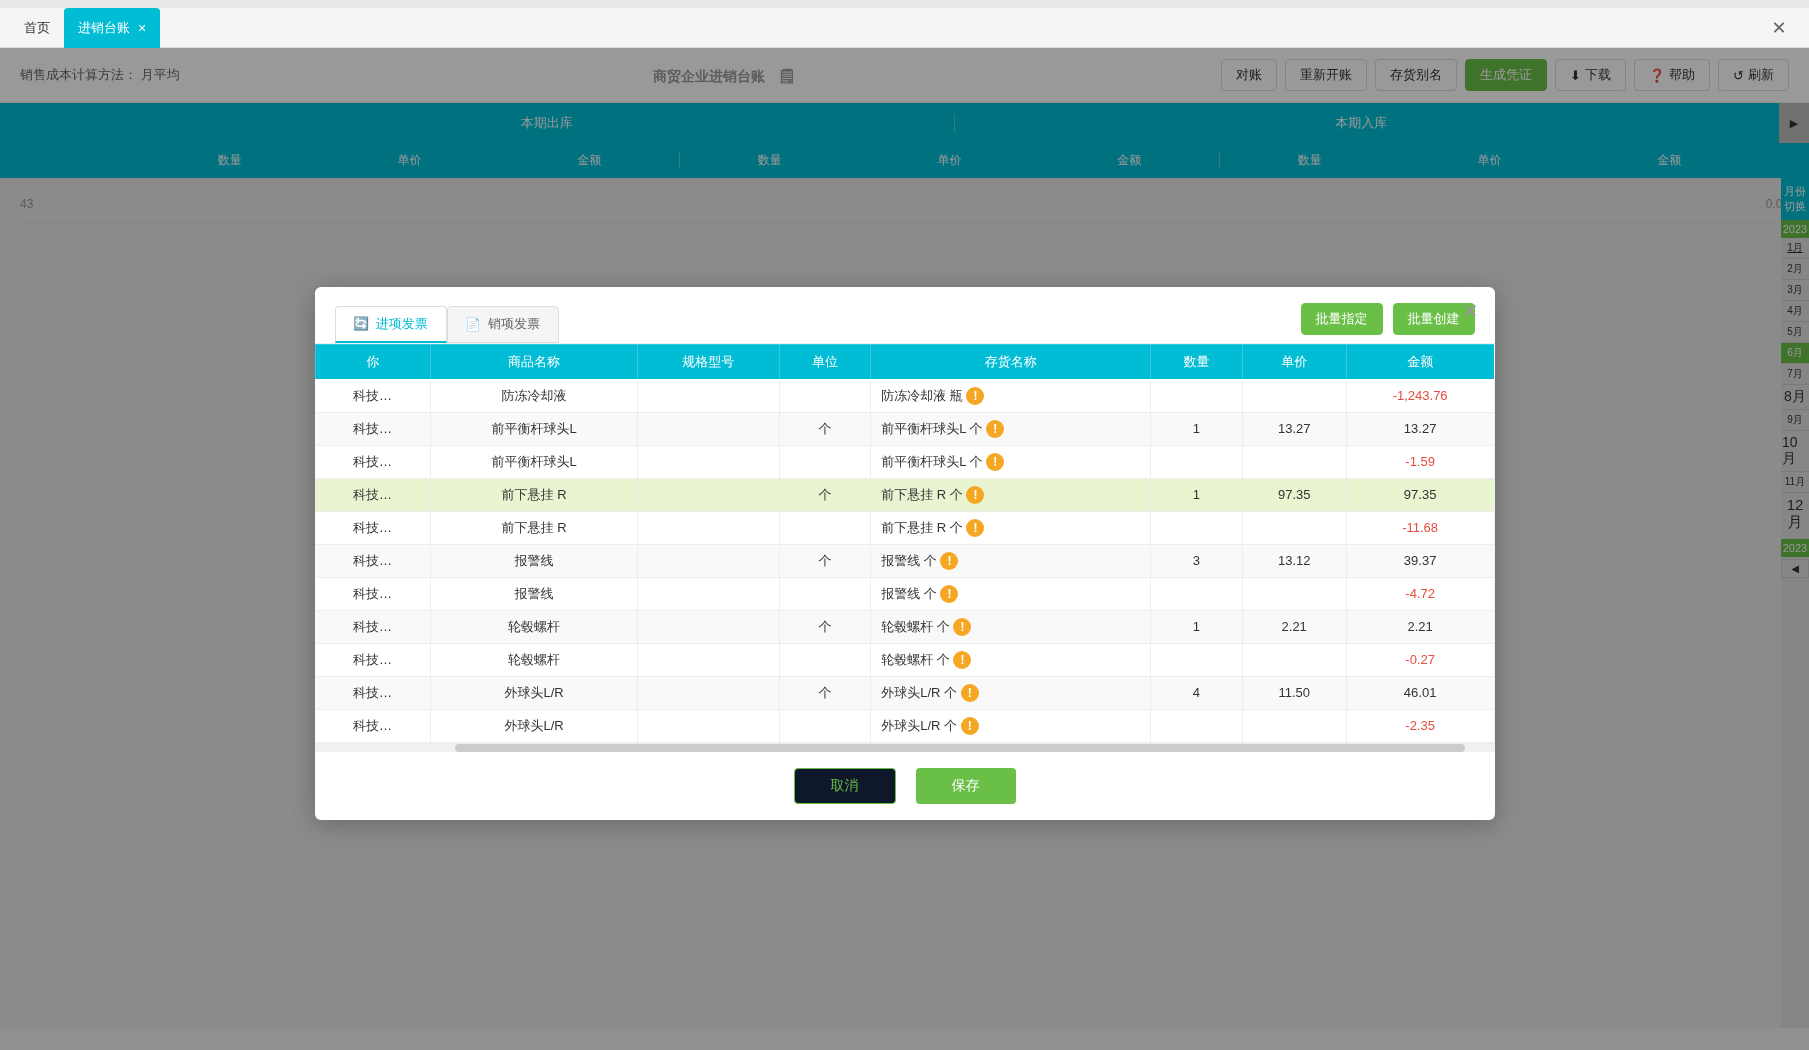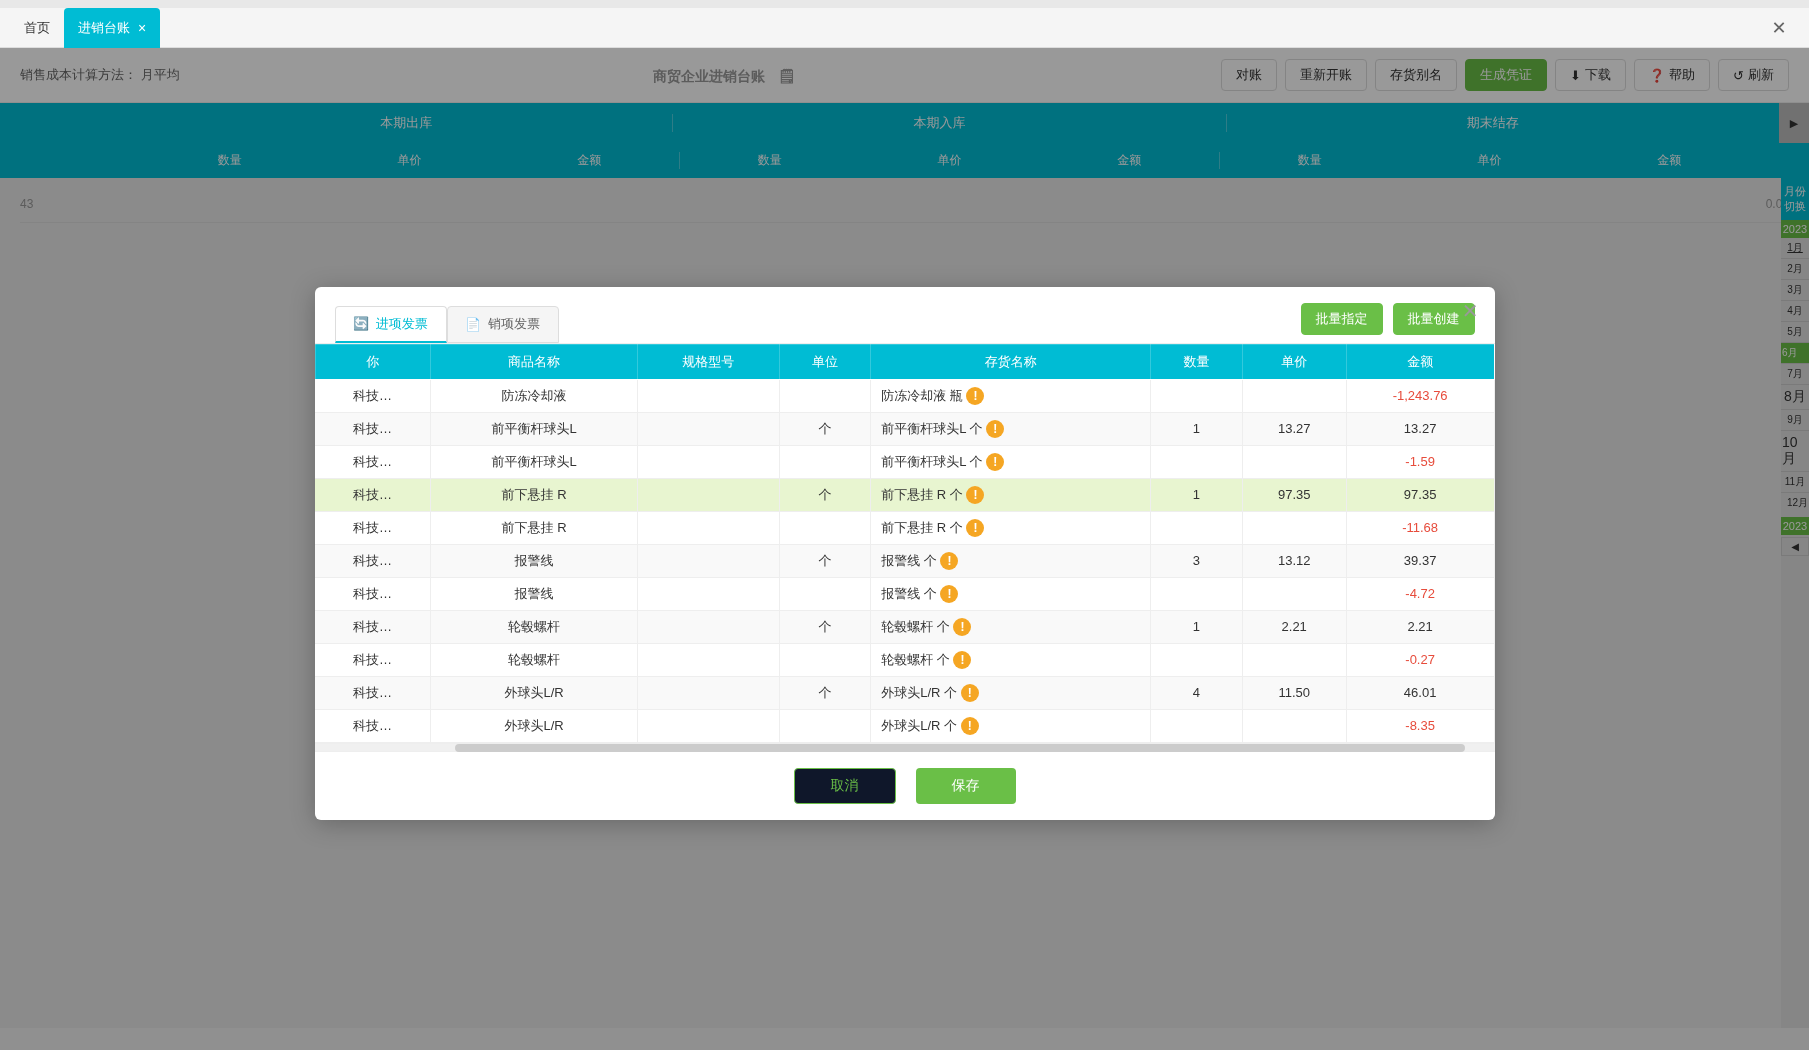--- a/index.html
+++ b/index.html
@@ -123,21 +123,20 @@
         <span>↺</span>
         <span>刷新</span>
       </button>
     </div>
   </div>
 
   <div style="background:#00bcd4; color:#fff; height:40px; display:flex; align-items:center; padding:0 20px; position:relative;">
     <div style="flex:0 0 120px;"></div>
     <div style="flex:1; text-align:center; border-right:1px solid rgba(255,255,255,0.3);">本期出库</div>
     <div style="flex:1; text-align:center; border-right:1px solid rgba(255,255,255,0.3); padding-right:20px;">本期入库</div>
-    <div style="flex:1; text-align:center; margin-right:30px;">期末结存</div>
     <div style="position:absolute; right:0; top:0; width:30px; height:40px; background:#bdbdbd; display:flex; align-items:center; justify-content:center; cursor:pointer; color:#333; font-size:11px;">▶</div>
   </div>
   <div style="background:#00bcd4; color:#fff; height:35px; display:flex; align-items:center; padding:0 20px; font-size:12px;">
     <div style="flex:0 0 120px;"></div>
     <div style="flex:1; text-align:center;">数量</div>
     <div style="flex:1; text-align:center;">单价</div>
     <div style="flex:1; text-align:center; border-right:1px solid rgba(255,255,255,0.3);">金额</div>
     <div style="flex:1; text-align:center;">数量</div>
     <div style="flex:1; text-align:center;">单价</div>
     <div style="flex:1; text-align:center; border-right:1px solid rgba(255,255,255,0.3);">金额</div>
@@ -158,27 +157,27 @@
 
     <div style="position:absolute; right:0; top:0; bottom:0; width:28px; background:#e0e0e0; display:flex; flex-direction:column; align-items:center;">
       <div style="background:#00bcd4; color:#fff; width:100%; text-align:center; padding:6px 2px; font-size:11px; cursor:pointer;">月份切换</div>
       <div style="background:#6abf47; color:#fff; width:100%; text-align:center; padding:3px 0; font-size:11px;">2023</div>
       <div style="display:flex; flex-direction:column; width:100%;">
         <div style="padding:3px 1px; font-size:10px; text-align:center; border-bottom:1px solid #ccc; color:#333; cursor:pointer;text-decoration:underline;">1月</div>
         <div style="padding:3px 1px; font-size:10px; text-align:center; border-bottom:1px solid #ccc; color:#333; cursor:pointer;">2月</div>
         <div style="padding:3px 1px; font-size:10px; text-align:center; border-bottom:1px solid #ccc; color:#333; cursor:pointer;">3月</div>
         <div style="padding:3px 1px; font-size:10px; text-align:center; border-bottom:1px solid #ccc; color:#333; cursor:pointer;">4月</div>
         <div style="padding:3px 1px; font-size:10px; text-align:center; border-bottom:1px solid #ccc; color:#333; cursor:pointer;">5月</div>
-        <div style="padding:3px 1px; font-size:10px; border-bottom:1px solid #ccc; background:#6abf47; color:#fff; cursor:pointer;">6月</div>
+        <div style="padding:3px 1px; font-size:10px; text-align:center; border-bottom:1px solid #ccc; background:#6abf47; color:#fff; cursor:pointer;">6月</div>
         <div style="padding:3px 1px; font-size:10px; text-align:center; border-bottom:1px solid #ccc; color:#333; cursor:pointer;">7月</div>
         <div style="padding:3px 1px; font-size:14px; text-align:center; border-bottom:1px solid #ccc; color:#333; cursor:pointer;">8月</div>
         <div style="padding:3px 1px; font-size:10px; text-align:center; border-bottom:1px solid #ccc; color:#333; cursor:pointer;">9月</div>
         <div style="padding:3px 1px; font-size:14px; text-align:left; border-bottom:1px solid #ccc; color:#333; cursor:pointer;">10月</div>
         <div style="padding:3px 1px; font-size:10px; text-align:center; border-bottom:1px solid #ccc; color:#333; cursor:pointer;">11月</div>
-        <div style="padding:3px 1px; font-size:10px; text-align:right; color:#333; cursor:pointer;">12月</div>
+        <div style="padding:3px 1px; font-size:15px; text-align:center; color:#333; cursor:pointer;">12月</div>
       </div>
       <div style="background:#6abf47; color:#fff; width:100%; text-align:center; padding:3px 0; font-size:11px; margin-top:4px;">2023</div>
       <div style="background:#e0e0e0; color:#333; width:100%; text-align:center; padding:3px 0; font-size:10px; border:1px solid #ccc; margin-top:2px; cursor:pointer;">◀</div>
     </div>
   </div>
 
   <div class="dialog-overlay">
     <div class="dialog">
 
       <div style="padding:16px 20px 0; display:flex; align-items:flex-end; position:relative; border-bottom:1px solid #eee;">
@@ -315,21 +314,21 @@
                 <td>46.01</td>
               </tr>
               <tr>
                 <td>科技…</td>
                 <td>外球头L/R</td>
                 <td></td>
                 <td></td>
                 <td style="text-align: left;"><span>外球头L/R 个</span> <span class="warning-icon">!</span></td>
                 <td></td>
                 <td></td>
-                <td style="color:#e74c3c;">-8.35</td>
+                <td style="color:#e74c3c;">-2.35</td>
               </tr>
             </tbody>
         </table>
       </div>
 
       <div style="height:8px; background:#f0f0f0; position:relative; border-top:1px solid #eee;">
         <div style="position:absolute; left:140px; right:30px; height:8px; background:#ccc; border-radius:4px;"></div>
       </div>
 
       <div class="dialog-footer">

